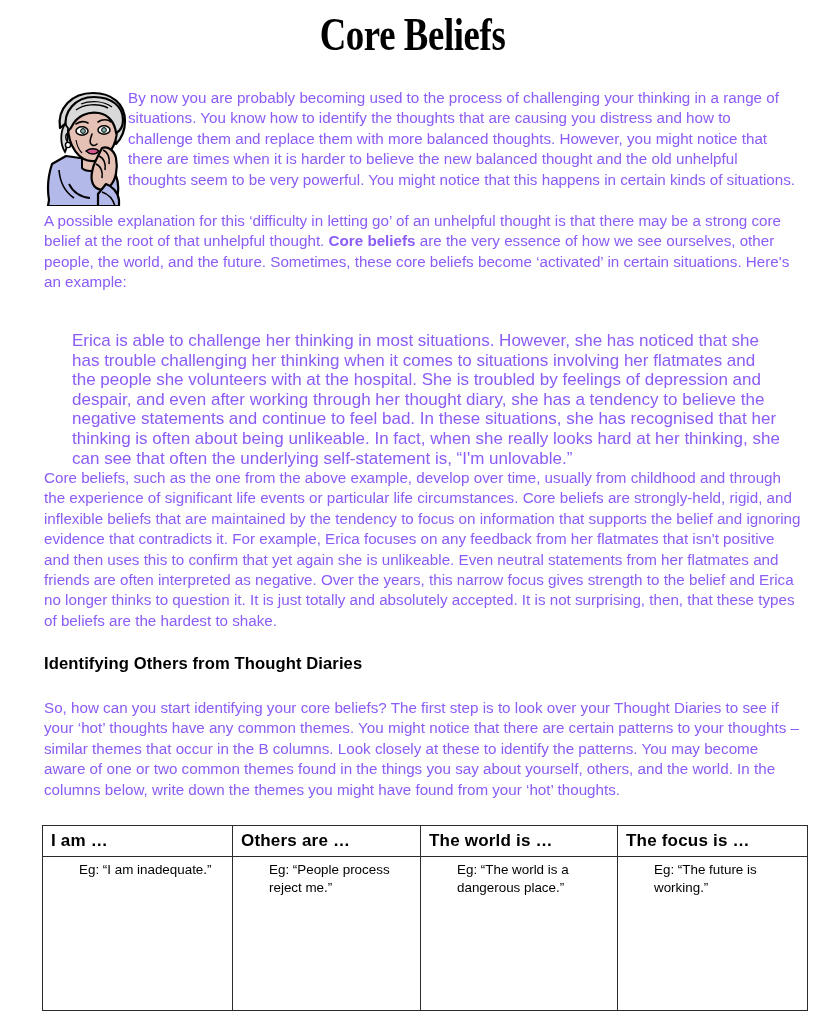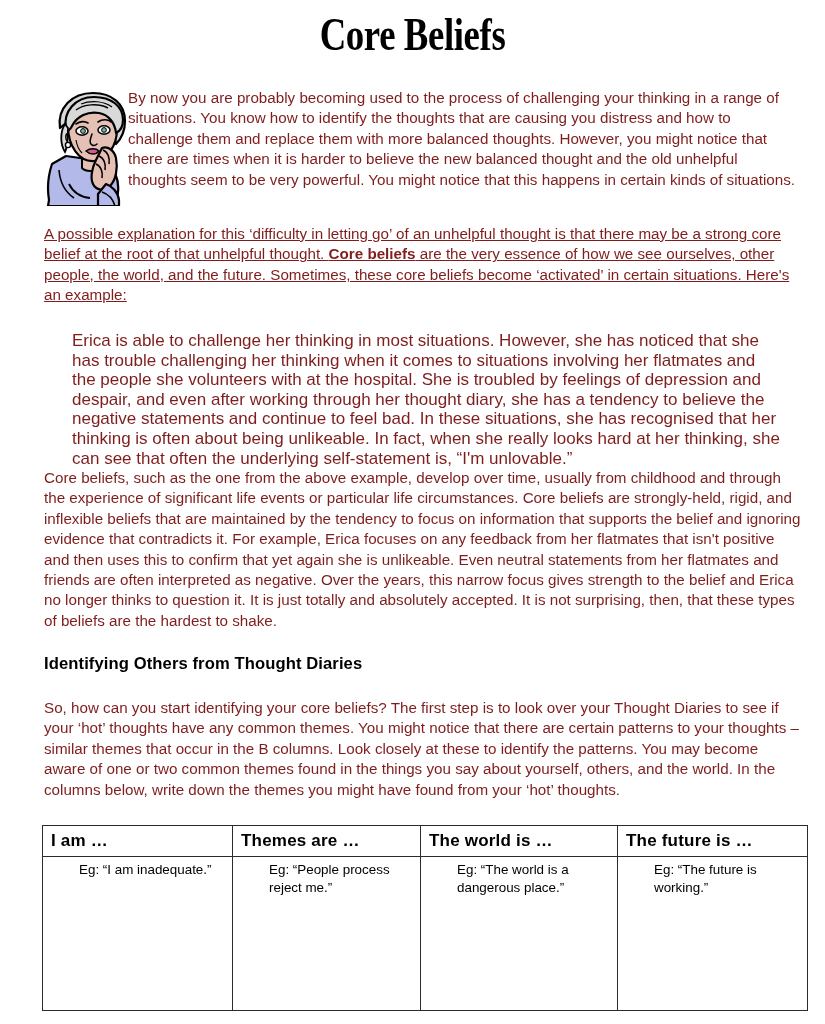--- a/index.html
+++ b/index.html
@@ -34,42 +34,42 @@
     transform-origin: center top;
     white-space: nowrap;
   }
 
   
   .body-col {
     position: absolute;
     font-family: "Liberation Sans", sans-serif;
     font-size: 15.2px;
     line-height: 20.4px;
-    color: #7f1d1d;
+    color: #8b5cf6;
     text-align: left;
   }
 
   
   .clipart {
     position: absolute;
     left: 46px;
     top: 88px;
     width: 84px;
     height: 118px;
   }
   .clipart svg { display: block; width: 84px; height: 118px; }
 
   
   .intro {
     left: 128px;
     top: 88px;
     width: 672px;
   }
 
-  .para2 { left: 44px; top: 224px; width: 757px; text-decoration: underline; }
+  .para2 { left: 44px; top: 211px; width: 757px; }
   .example {
     left: 72px;
     top: 331px;
     width: 710px;
     font-size: 17px;
     line-height: 19.6px;
   }
   .para4 { left: 44px; top: 468px; width: 757px; }
 
   .section-heading {
@@ -194,23 +194,23 @@
   <p class="body-col para4" style="margin:0">Core beliefs, such as the one from the above example, develop over time, usually from childhood and through the experience of significant life events or particular life circumstances.  Core beliefs are strongly-held, rigid, and inflexible beliefs that are maintained by the tendency to focus on information that supports the belief and ignoring evidence that contradicts it.  For example, Erica focuses on any feedback from her flatmates that isn't positive and then uses this to confirm that yet again she is unlikeable.  Even neutral statements from her flatmates and friends are often interpreted as negative.  Over the years, this narrow focus gives strength to the belief and Erica no longer thinks to question it.  It is just totally and absolutely accepted.  It is not surprising, then, that these types of beliefs are the hardest to shake.</p>
 
   <h2 class="section-heading" style="margin:0">Identifying Others from Thought Diaries</h2>
 
   <p class="body-col para5" style="margin:0">So, how can you start identifying your core beliefs?  The first step is to look over your Thought Diaries to see if your ‘hot’ thoughts have any common themes.  You might notice that there are certain patterns to your thoughts – similar themes that occur in the B columns.  Look closely at these to identify the patterns.  You may become aware of one or two common themes found in the things you say about yourself, others, and the world.  In the columns below, write down the themes you might have found from your ‘hot’ thoughts.</p>
 
   <table class="themes-table">
     <thead>
       <tr>
         <th class="col-1">I am …</th>
-        <th class="col-2">Themes are …</th>
+        <th class="col-2">Others are …</th>
         <th class="col-3">The world is …</th>
-        <th class="col-4">The future is …</th>
+        <th class="col-4">The focus is …</th>
       </tr>
     </thead>
     <tbody>
       <tr>
         <td class="col-1">Eg: “I am inadequate.”</td>
         <td class="col-2">Eg: “People process reject me.”</td>
         <td class="col-3">Eg: “The world is a dangerous place.”</td>
         <td class="col-4">Eg: “The future is working.”</td>
       </tr>
     </tbody>

